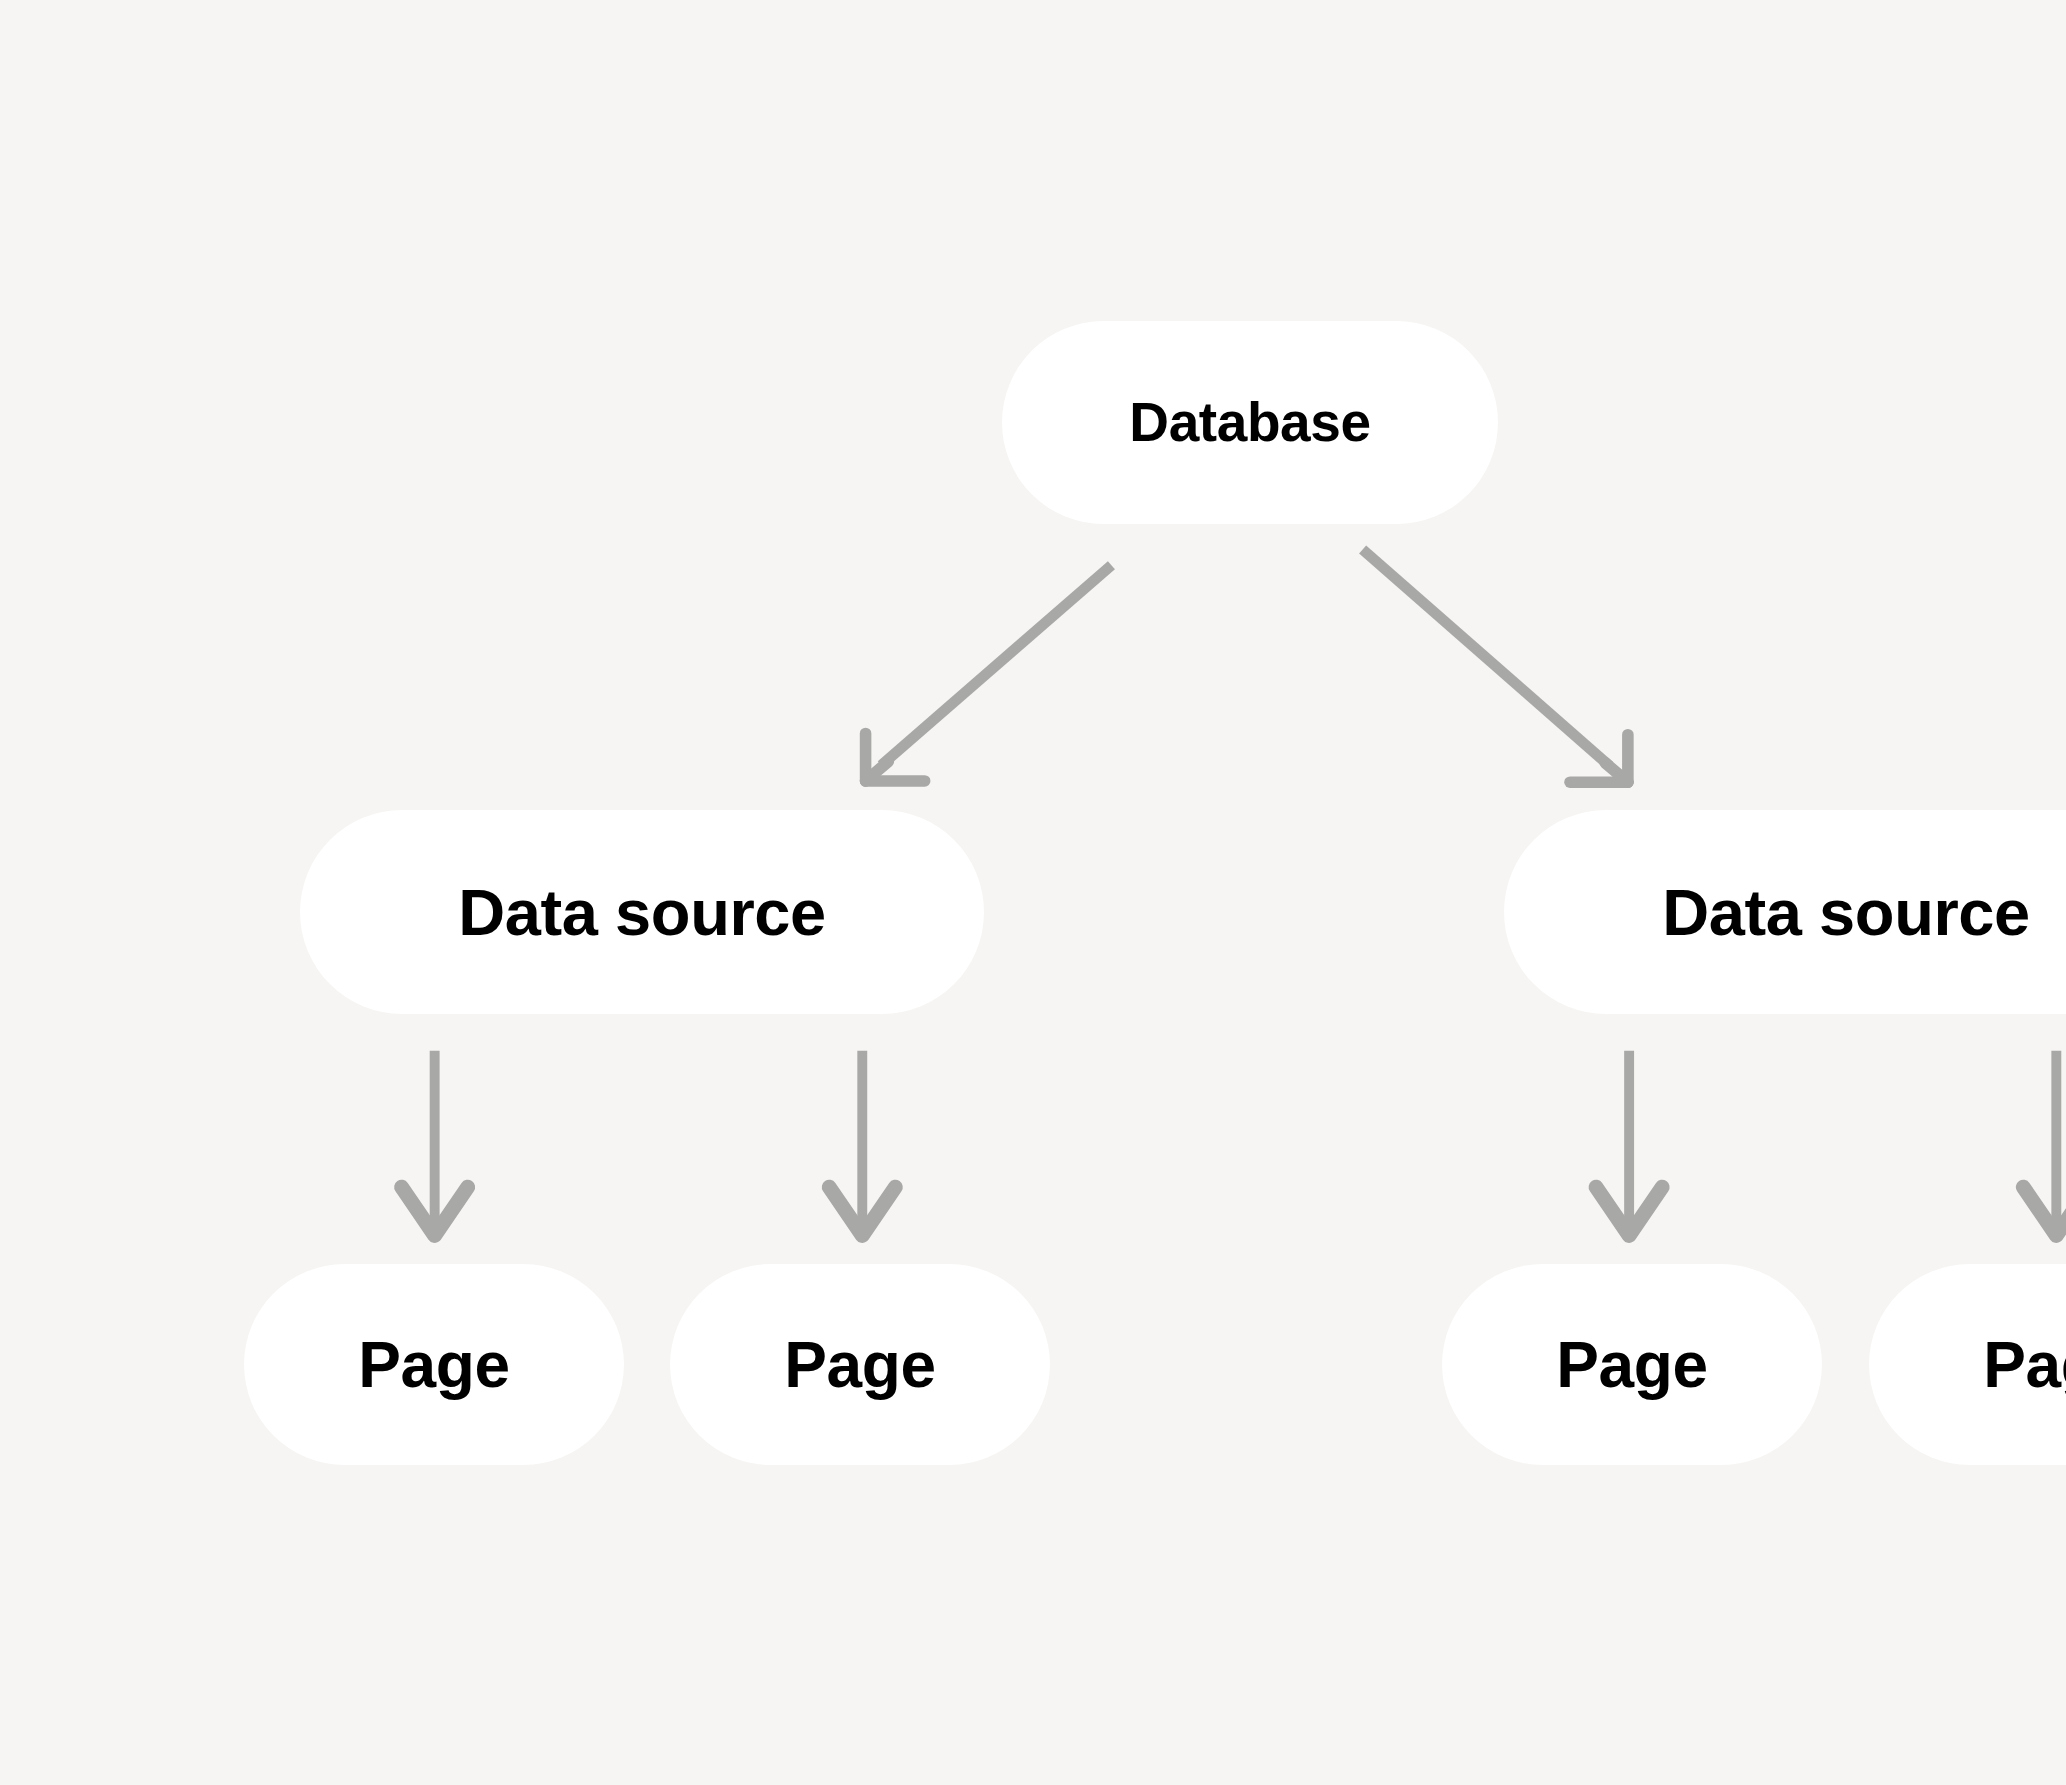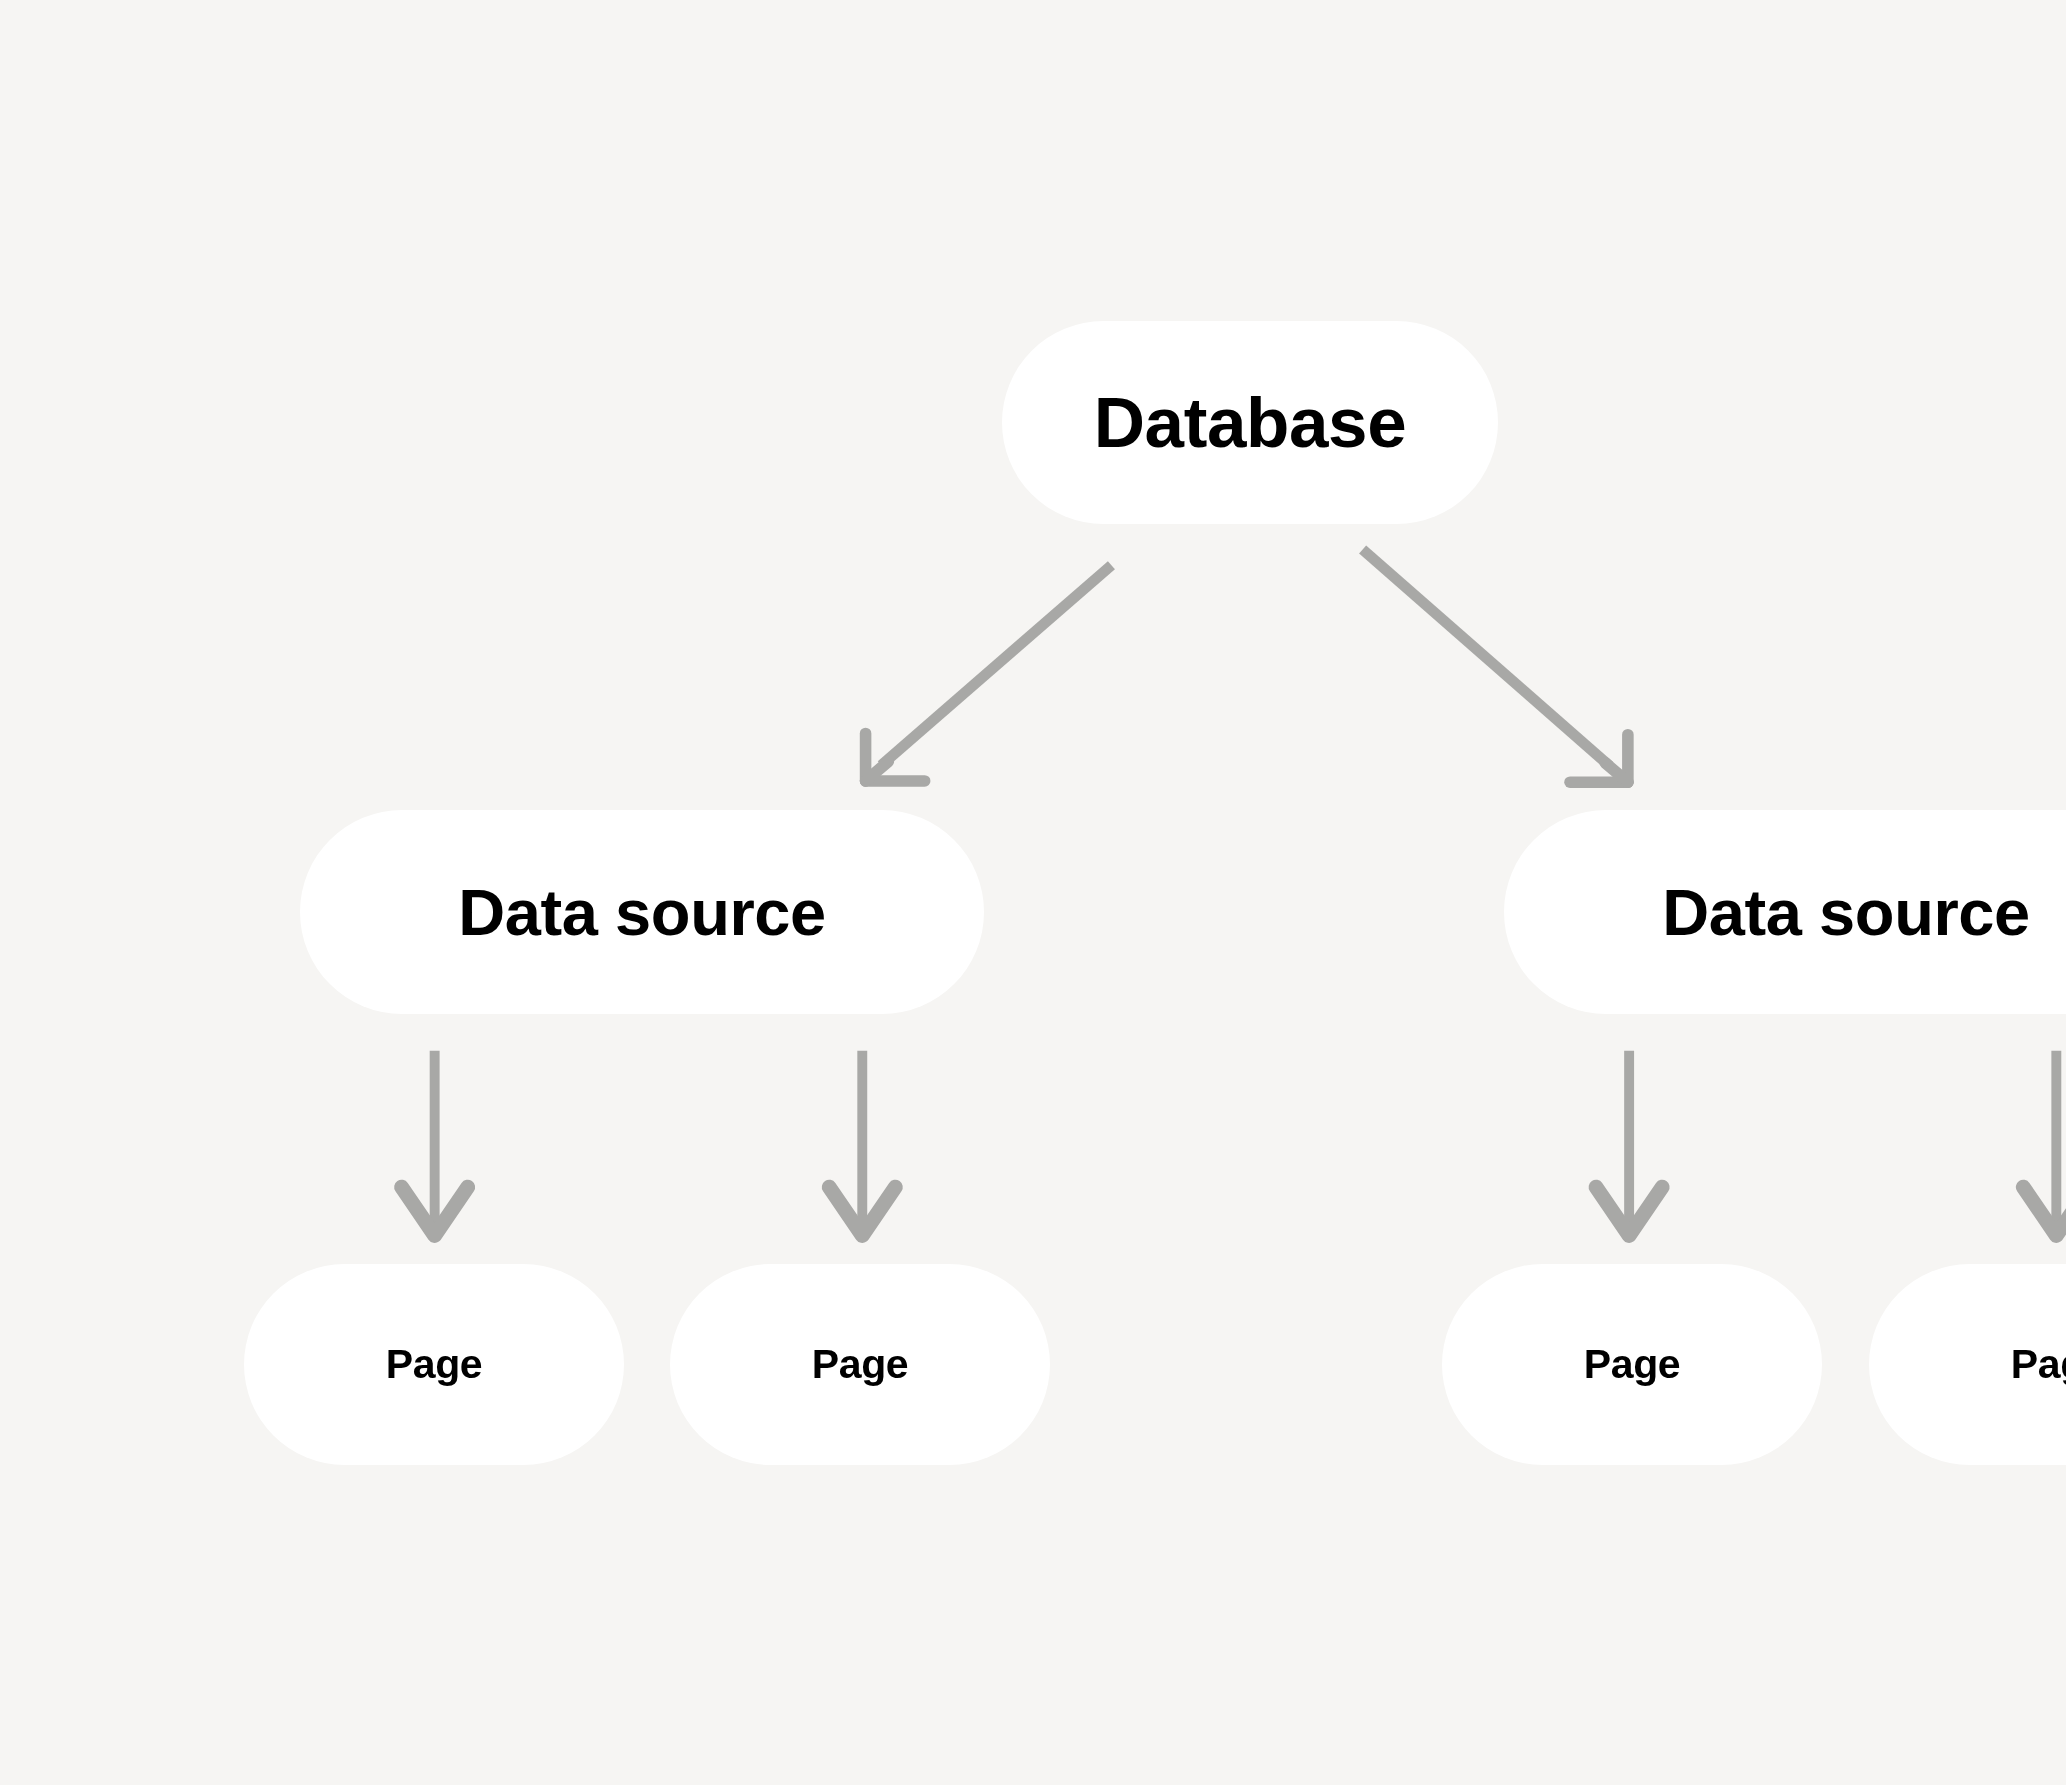--- a/index.html
+++ b/index.html
@@ -46,21 +46,21 @@
     text-align: center;
   }
 
   
   #node-database {
     left: 1002px;
     top: 321px;
     width: 496px;
     height: 203px;
   }
-  #node-database .node-label { font-size: 71px; }
+  #node-database .node-label { font-size: 55px; }
 
   
   #node-datasource-1 {
     left: 300px;
     top: 810px;
     width: 684px;
     height: 204px;
   }
   #node-datasource-2 {
     left: 1504px;
@@ -68,21 +68,21 @@
     width: 684px;
     height: 204px;
   }
   .node-datasource .node-label { font-size: 65px; }
 
   
   #node-page-1 { left: 244px;  top: 1264px; width: 380px; height: 201px; }
   #node-page-2 { left: 670px; top: 1264px; width: 380px; height: 201px; }
   #node-page-3 { left: 1442px; top: 1264px; width: 380px; height: 201px; }
   #node-page-4 { left: 1869px; top: 1264px; width: 380px; height: 201px; }
-  .node-page .node-label { font-size: 41px; }
+  .node-page .node-label { font-size: 64px; }
 </style>
 </head>
 <body>
 
 <div id="canvas">
 
   <svg id="edges" viewBox="0 0 6000 4320" width="2479" height="1785" xmlns="http://www.w3.org/2000/svg">
 
     <g>
       <path d="M 2690 1368 L 2133 1852" fill="none" stroke="#a8a8a6" stroke-width="26" stroke-linecap="butt"></path>

